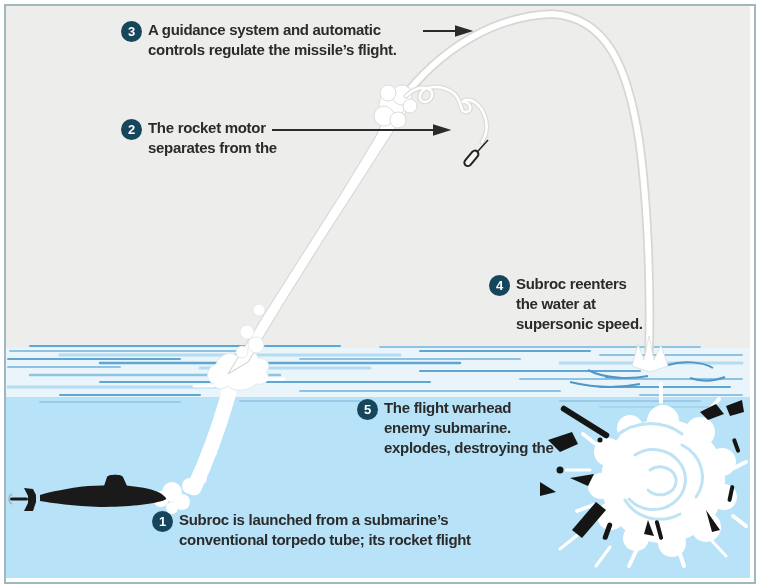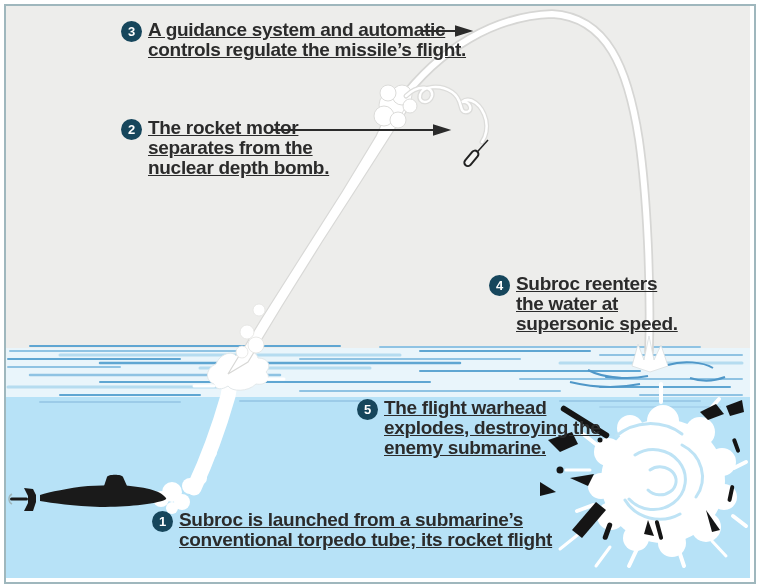--- a/index.html
+++ b/index.html
@@ -5,21 +5,21 @@
   html,body{margin:0;padding:0;background:#ffffff;}
   .figure{position:relative;width:760px;height:588px;background:#ffffff;overflow:hidden;
           font-family:"Liberation Sans","DejaVu Sans",sans-serif;}
   .frame{position:absolute;left:4px;top:4px;width:748px;height:576px;
          border:2px solid var(--c-border,#9FB7BD);pointer-events:none;z-index:5;}
   .scene{position:absolute;left:0;top:0;z-index:1;}
   .callout{position:absolute;display:flex;align-items:flex-start;z-index:10;}
   .badge{flex:0 0 auto;width:21px;height:21px;border-radius:50%;
          background:var(--c-badge,#16465C);color:#ffffff;font-size:13px;font-weight:700;
          text-align:center;line-height:21px;margin-right:6px;margin-top:1px;}
-  .ctext{color:var(--c-text,#2B2B2B);font-size:19px;font-weight:700;letter-spacing:-0.3px;text-decoration:underline;}
+  .ctext{color:var(--c-text,#2B2B2B);font-size:15px;font-weight:700;letter-spacing:-0.3px;}
   .ctext .ln{white-space:nowrap;line-height:20px;}
 </style>
 </head>
 <body>
 
 <div class="figure">
   <div class="frame"></div>
 
   <svg class="scene" width="760" height="588" viewBox="0 0 760 588">
 
@@ -196,39 +196,38 @@
       <div class="ln">A guidance system and automatic</div>
       <div class="ln">controls regulate the missile’s flight.</div>
     </div>
   </div>
 
   <div class="callout" style="left:121px;top:118px;">
     <div class="badge">2</div>
     <div class="ctext">
       <div class="ln">The rocket motor</div>
       <div class="ln">separates from the</div>
-      <div class="ln">nuclear depth bomb.</div>
     </div>
   </div>
 
   <div class="callout" style="left:489px;top:274px;">
     <div class="badge">4</div>
     <div class="ctext">
       <div class="ln">Subroc reenters</div>
       <div class="ln">the water at</div>
       <div class="ln">supersonic speed.</div>
     </div>
   </div>
 
   <div class="callout" style="left:357px;top:398px;">
     <div class="badge">5</div>
     <div class="ctext">
       <div class="ln">The flight warhead</div>
+      <div class="ln">enemy submarine.</div>
       <div class="ln">explodes, destroying the</div>
-      <div class="ln">enemy submarine.</div>
     </div>
   </div>
 
   <div class="callout" style="left:152px;top:510px;">
     <div class="badge">1</div>
     <div class="ctext">
       <div class="ln">Subroc is launched from a submarine’s</div>
       <div class="ln">conventional torpedo tube; its rocket flight</div>
     </div>
   </div>

